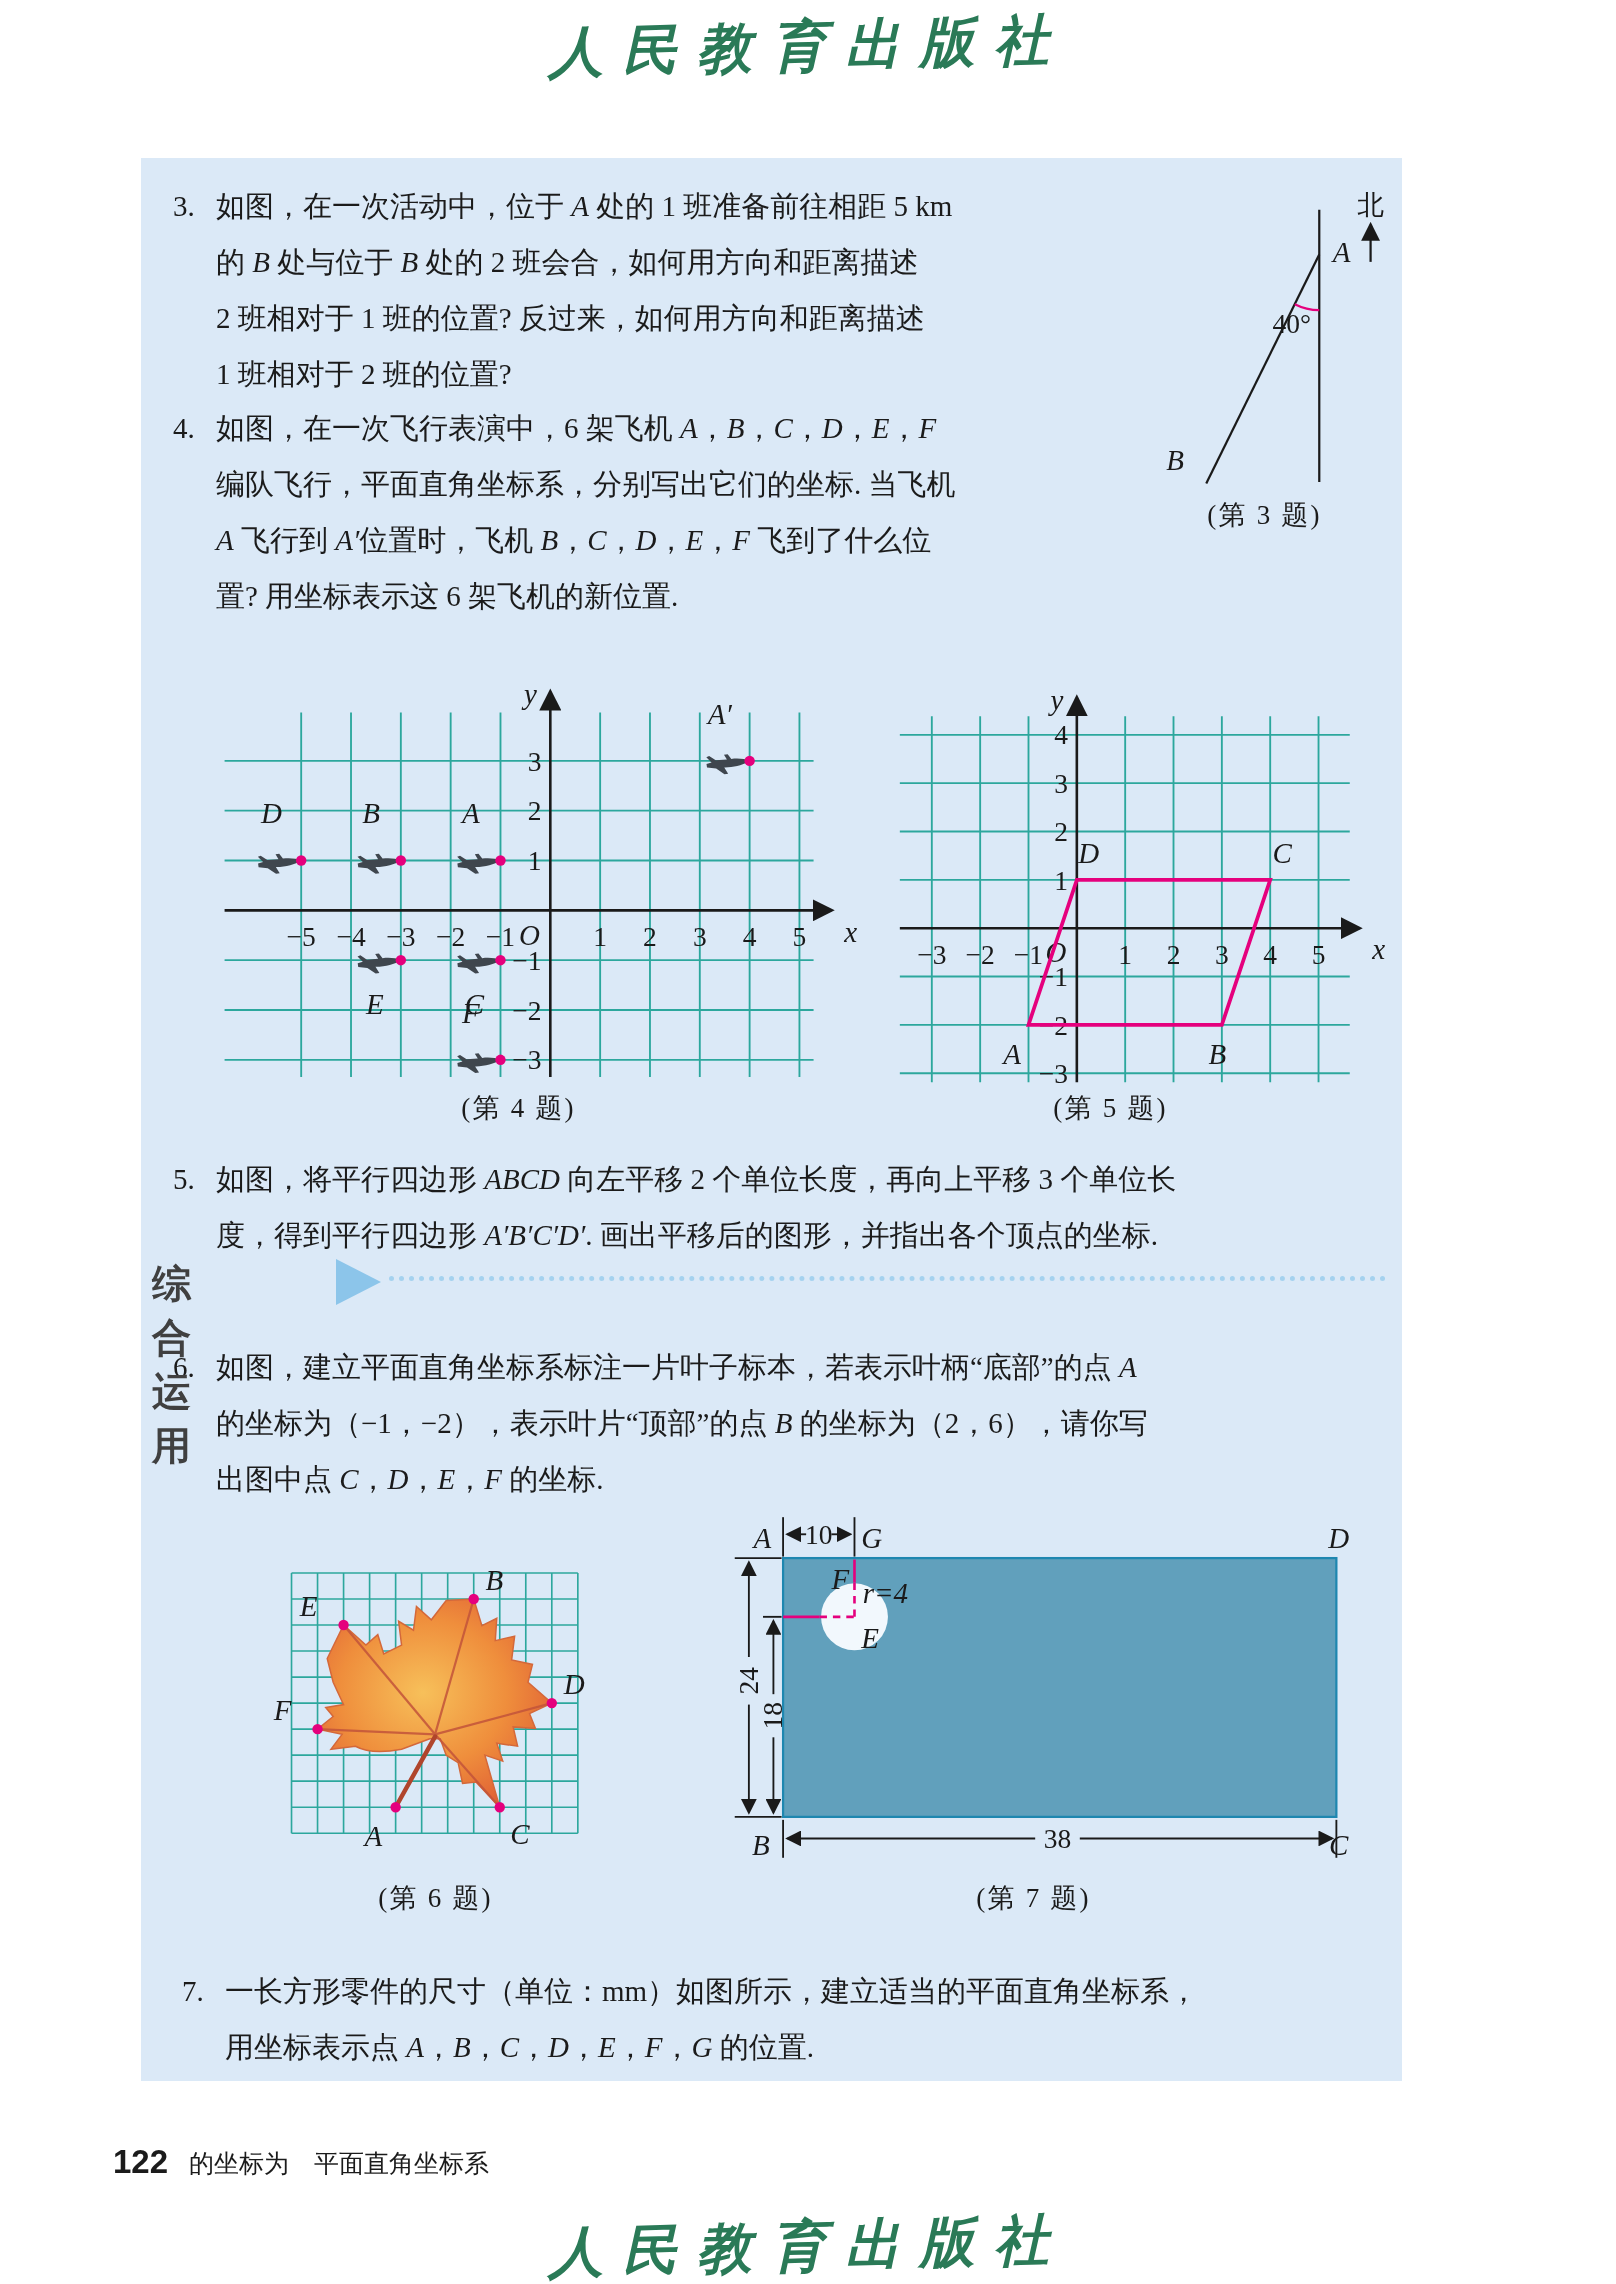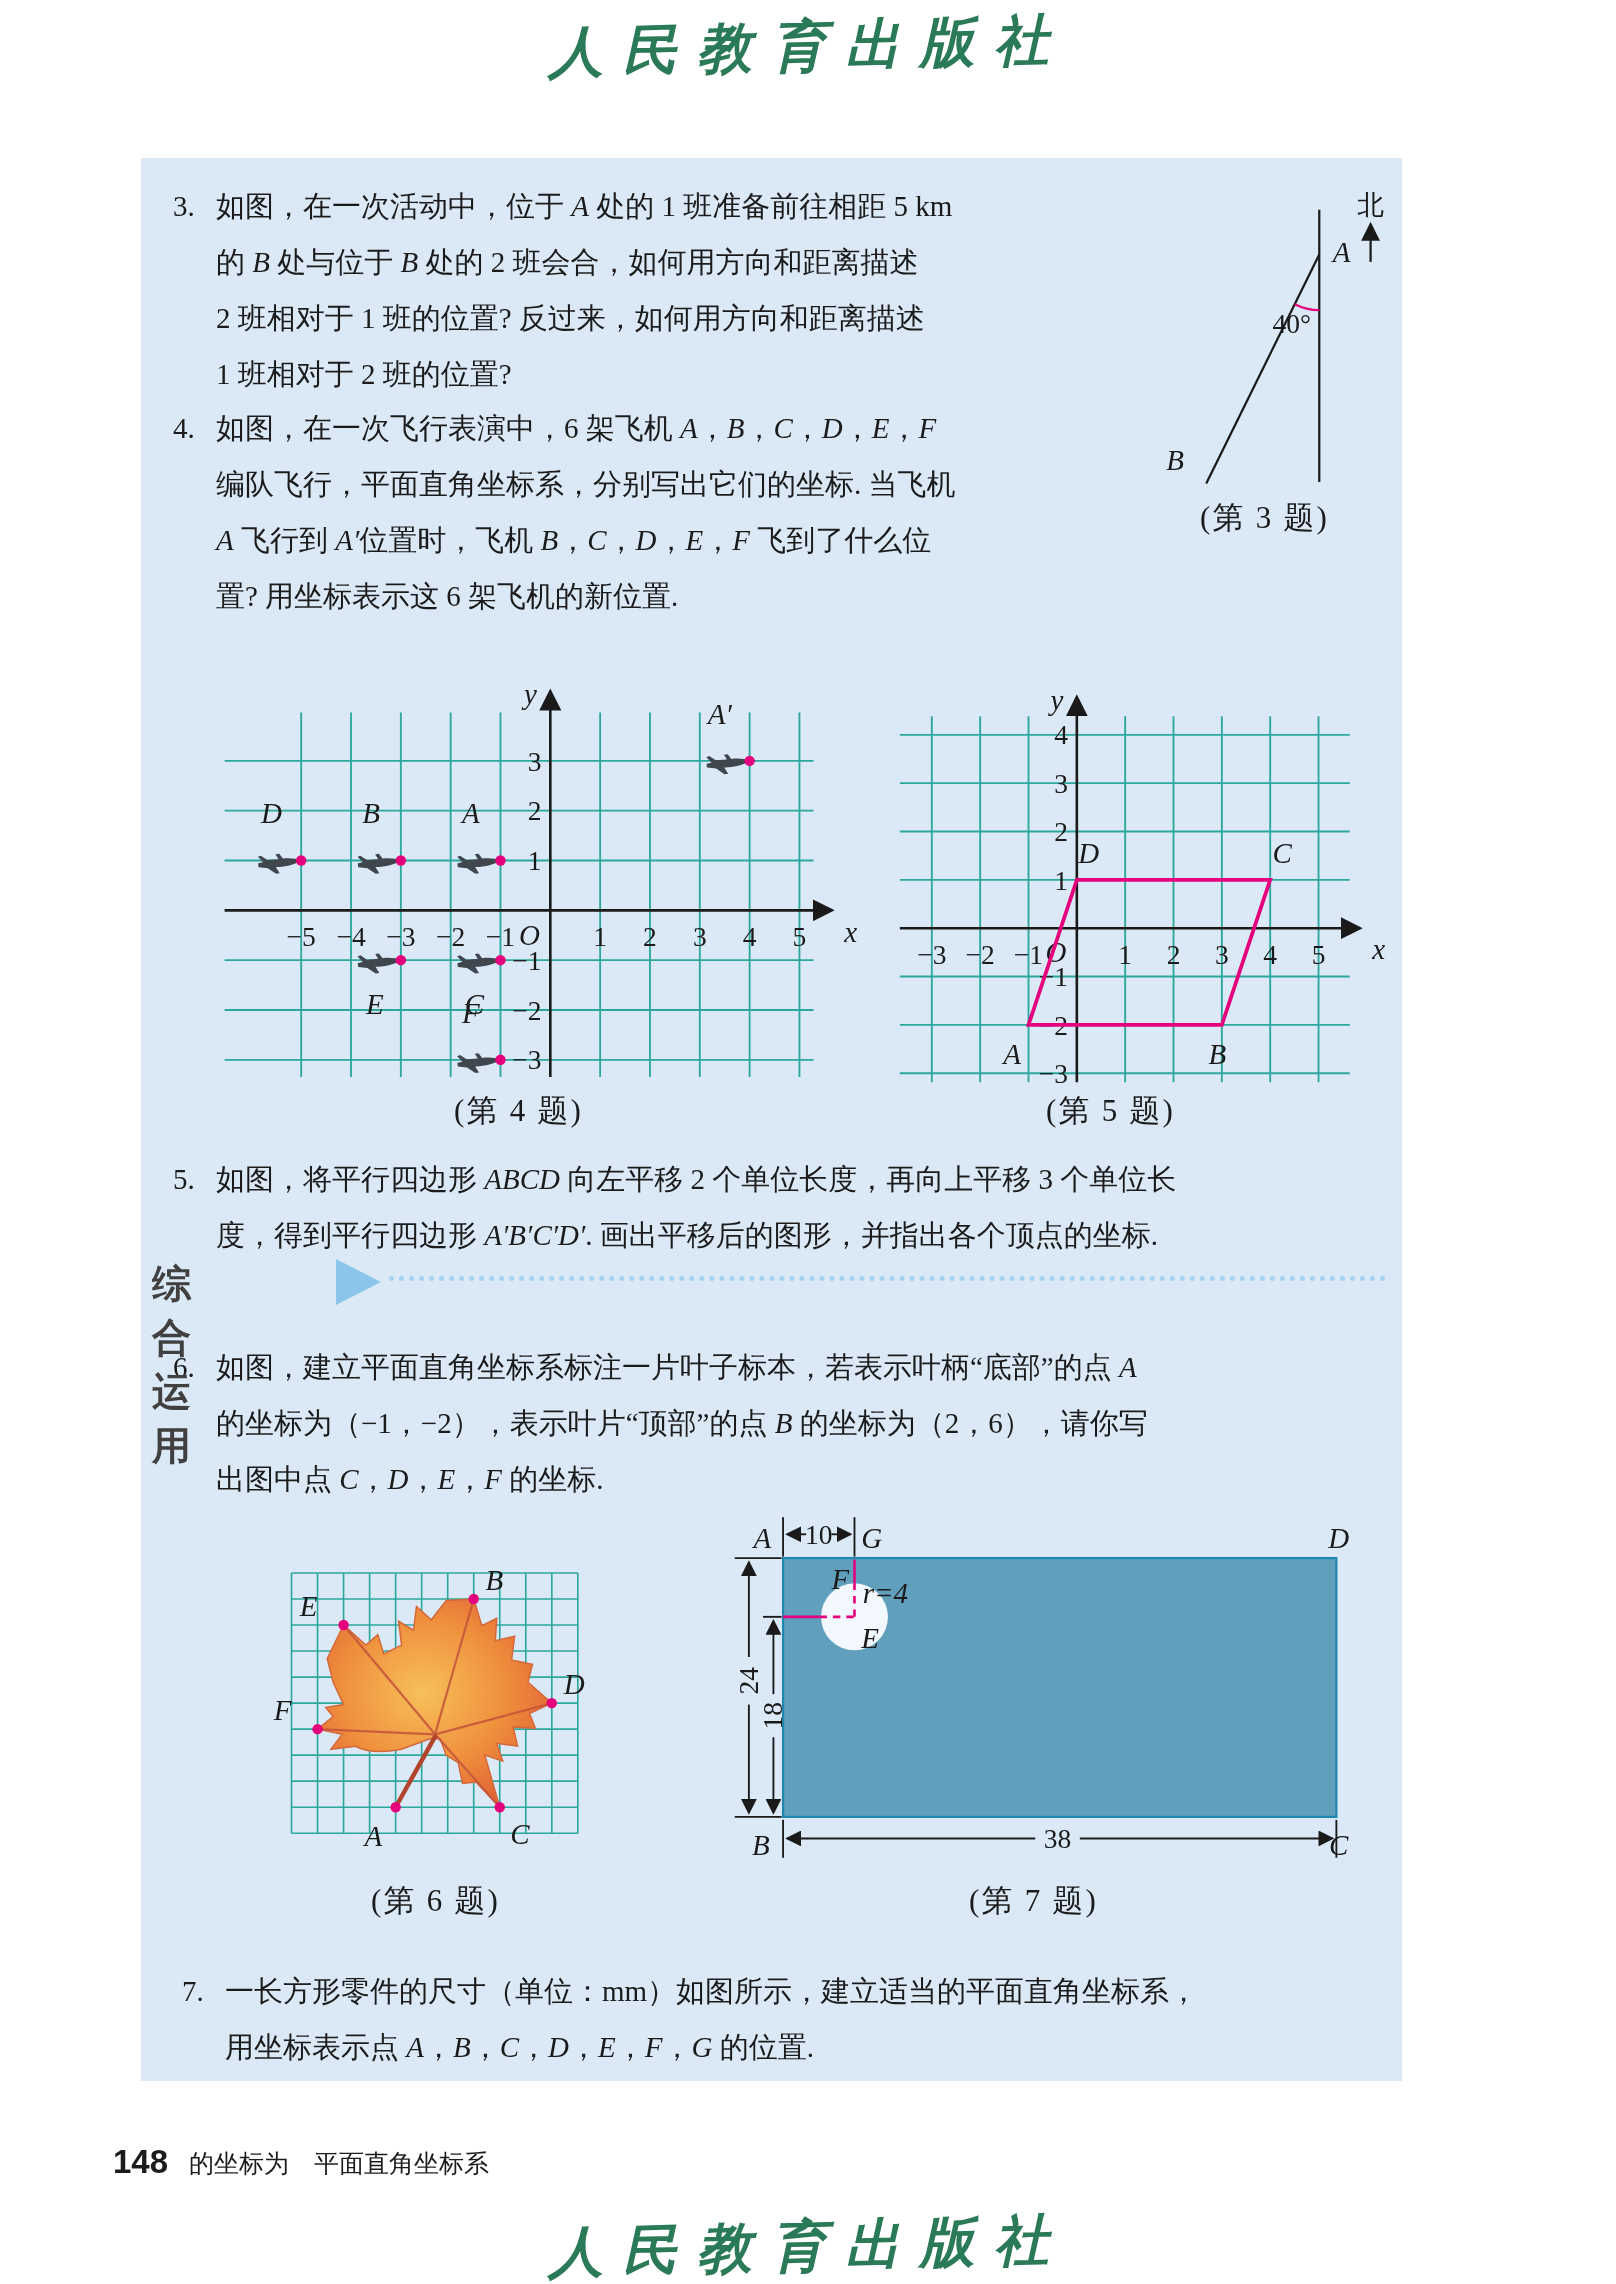--- a/index.html
+++ b/index.html
@@ -17,21 +17,21 @@
   .prob p{margin:0;}
   .prob i{font-family:"Liberation Serif","DejaVu Serif",serif;}
   .sec-head{position:absolute;left:152px;top:1257px;height:49px;}
   .sec-title{position:absolute;left:0;top:0;font-family:"Liberation Sans","DejaVu Sans",sans-serif;
         font-weight:bold;font-size:39px;color:#404040;letter-spacing:1.5px;}
   .sec-arrow{position:absolute;left:184px;top:1.5px;width:0;height:0;
         border-top:23px solid transparent;border-bottom:23px solid transparent;
         border-left:45px solid #8cc5ea;}
   .sec-dots{position:absolute;left:237px;top:19.3px;width:997px;height:0;
         border-top:5.2px dotted #a5d2ef;}
-  .fig-cap{position:absolute;width:253px;text-align:center;font-size:31px;letter-spacing:2.2px;}
+  .fig-cap{position:absolute;width:253px;text-align:center;font-size:27px;letter-spacing:2.2px;}
   .footer{position:absolute;left:113px;top:2143px;font-size:25px;}
   .footer .pageno{font-family:"Liberation Sans","DejaVu Sans",sans-serif;font-weight:bold;font-size:33px;margin-right:21px;vertical-align:-1.5px;}
   .footer .chap{margin-right:25px;}
   svg.overlay{position:absolute;left:0;top:0;width:1616px;height:2284px;}
   svg .tick{font:37px "Liberation Serif","DejaVu Serif",serif;fill:#1a1a1a;}
   svg .mathlab{font:italic 39px "Liberation Serif","DejaVu Serif",serif;fill:#1a1a1a;}
   svg .cnlab{font:36px "Liberation Serif","DejaVu Serif",serif;fill:#1a1a1a;}
 </style>
 </head>
 <body>
@@ -313,18 +313,18 @@
     </g>
   </svg>
 
   <div class="fig-cap" style="left:1138px;top:497px;">(第 3 题)</div>
   <div class="fig-cap" style="left:392px;top:1090px;">(第 4 题)</div>
   <div class="fig-cap" style="left:984px;top:1090px;">(第 5 题)</div>
   <div class="fig-cap" style="left:309px;top:1880px;">(第 6 题)</div>
   <div class="fig-cap" style="left:907px;top:1880px;">(第 7 题)</div>
 
   <div class="footer">
-    <span class="pageno">148</span><span class="chap">的坐标为</span><span>平面直角坐标系</span>
+    <span class="pageno">122</span><span class="chap">的坐标为</span><span>平面直角坐标系</span>
   </div>
 
   <div class="logo logo-bottom">人民教育出版社</div>
 </div>
 
 
 </body></html>

